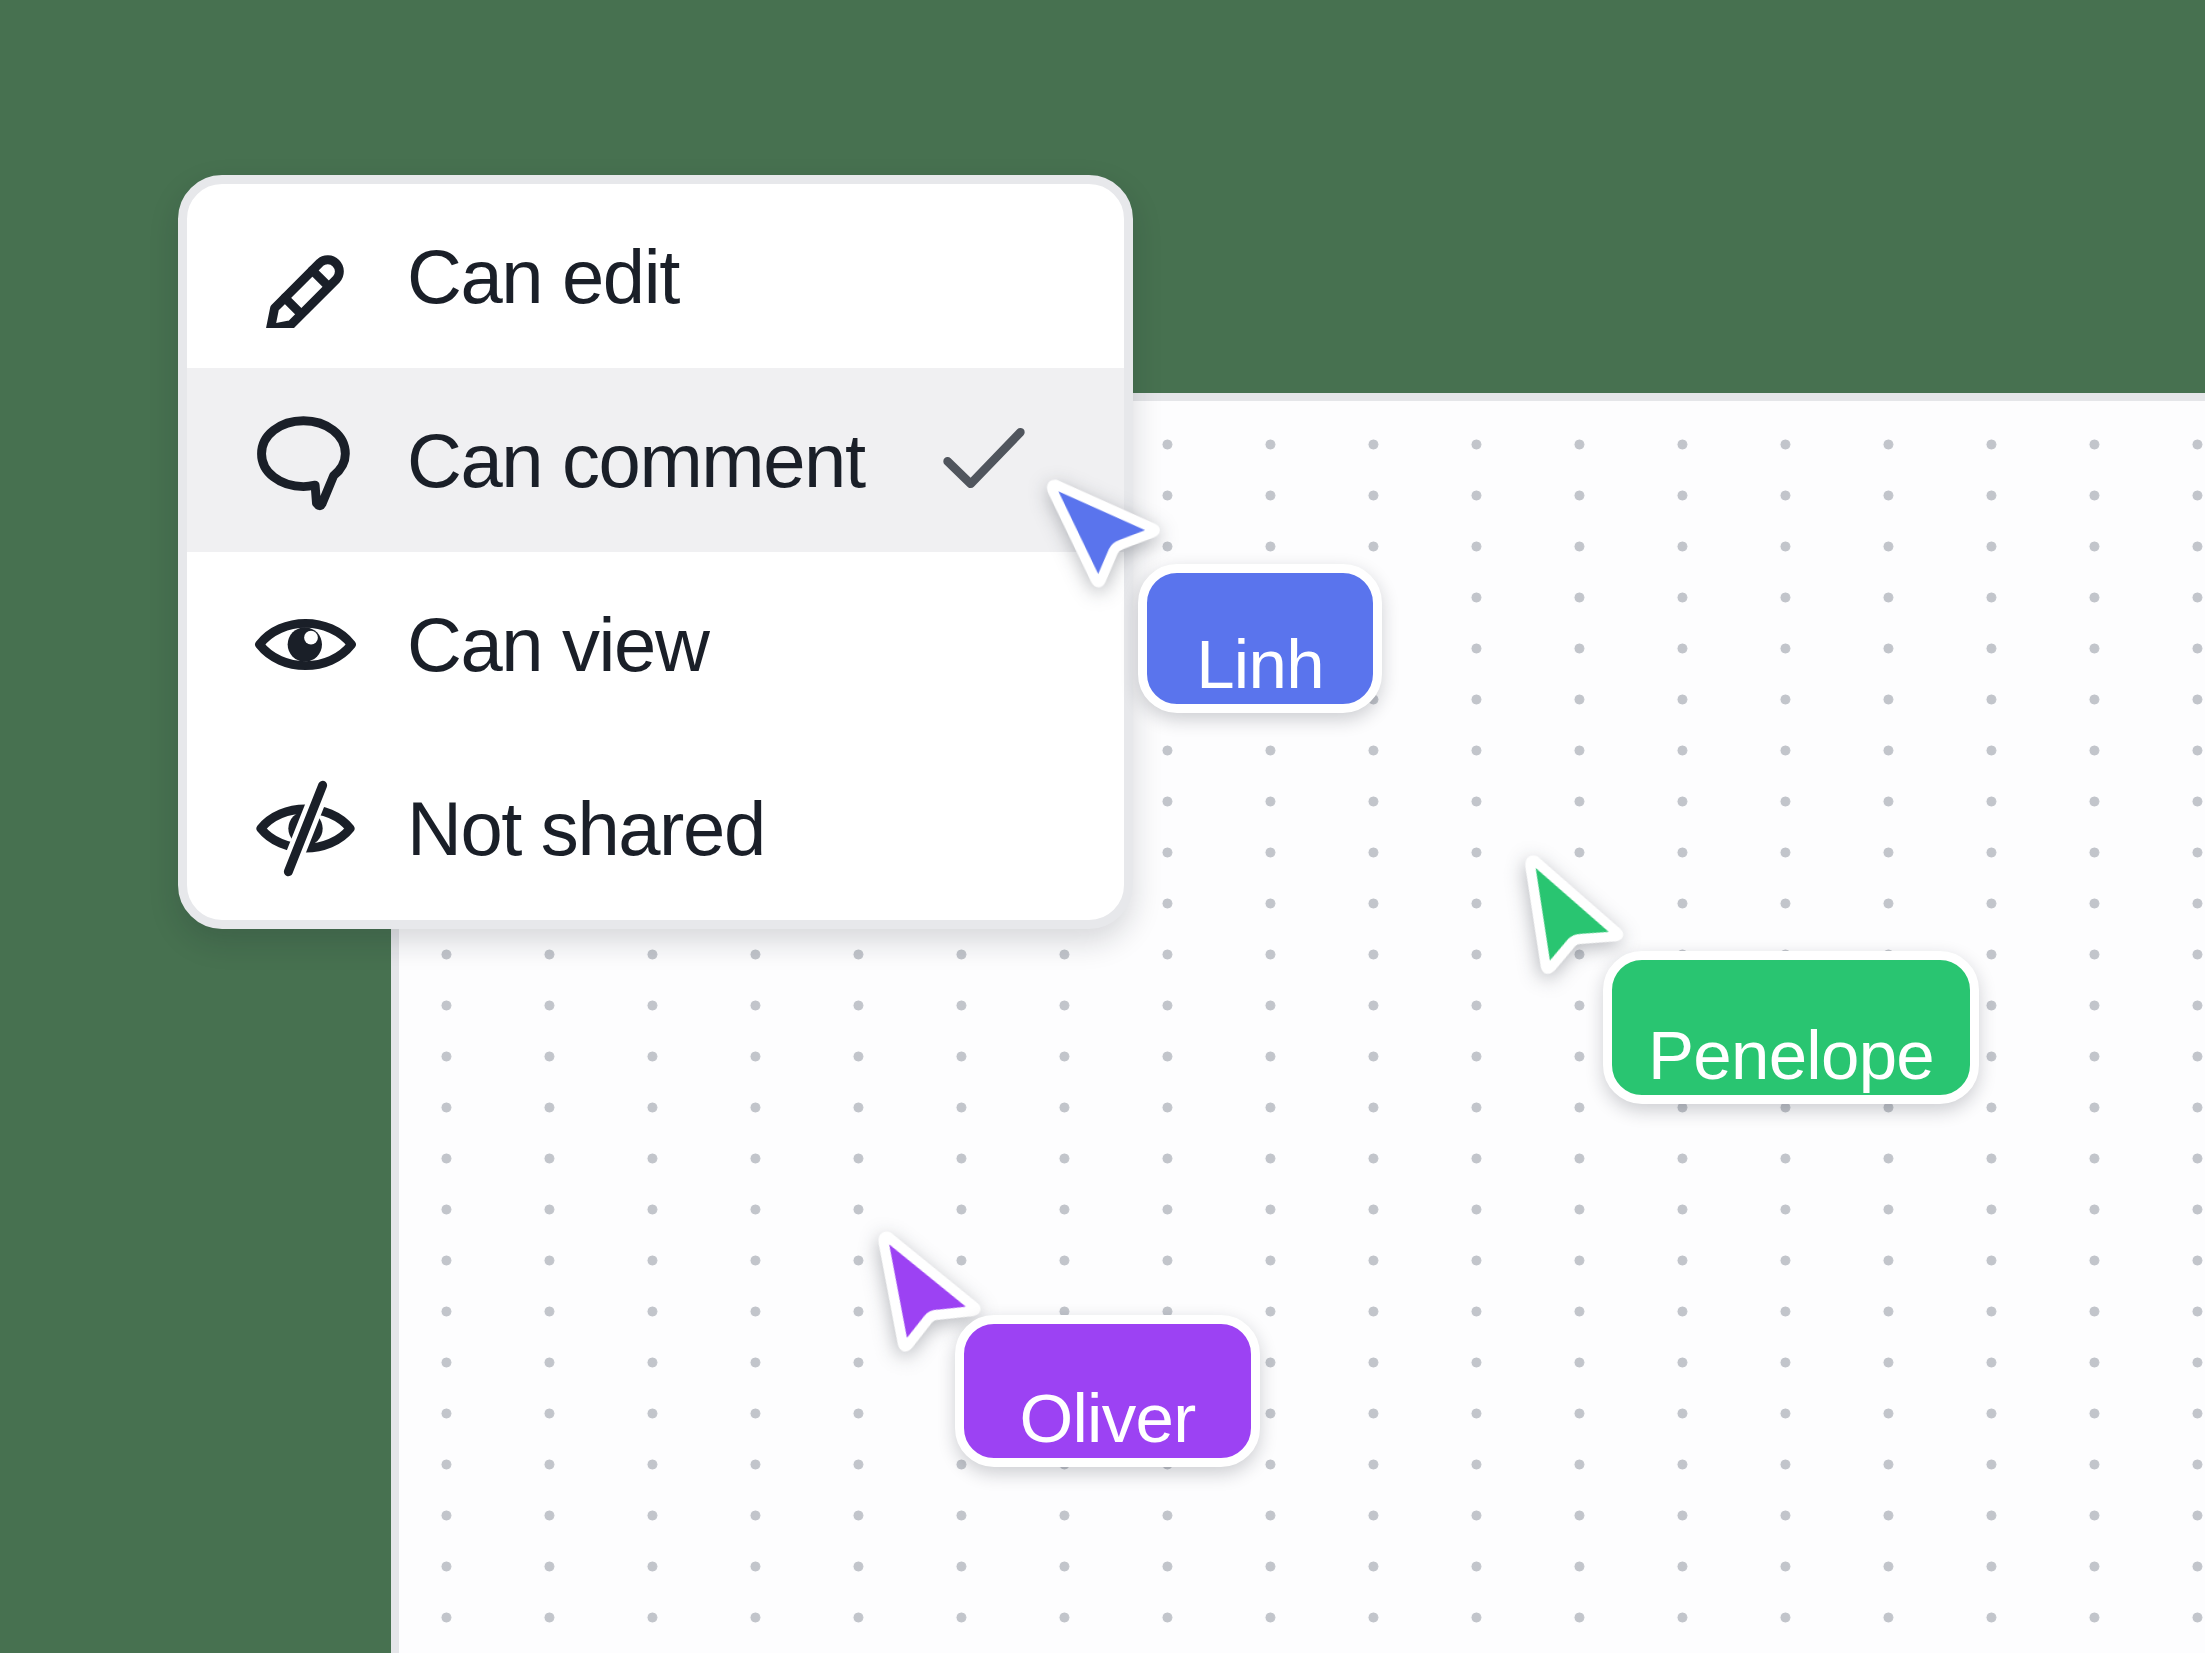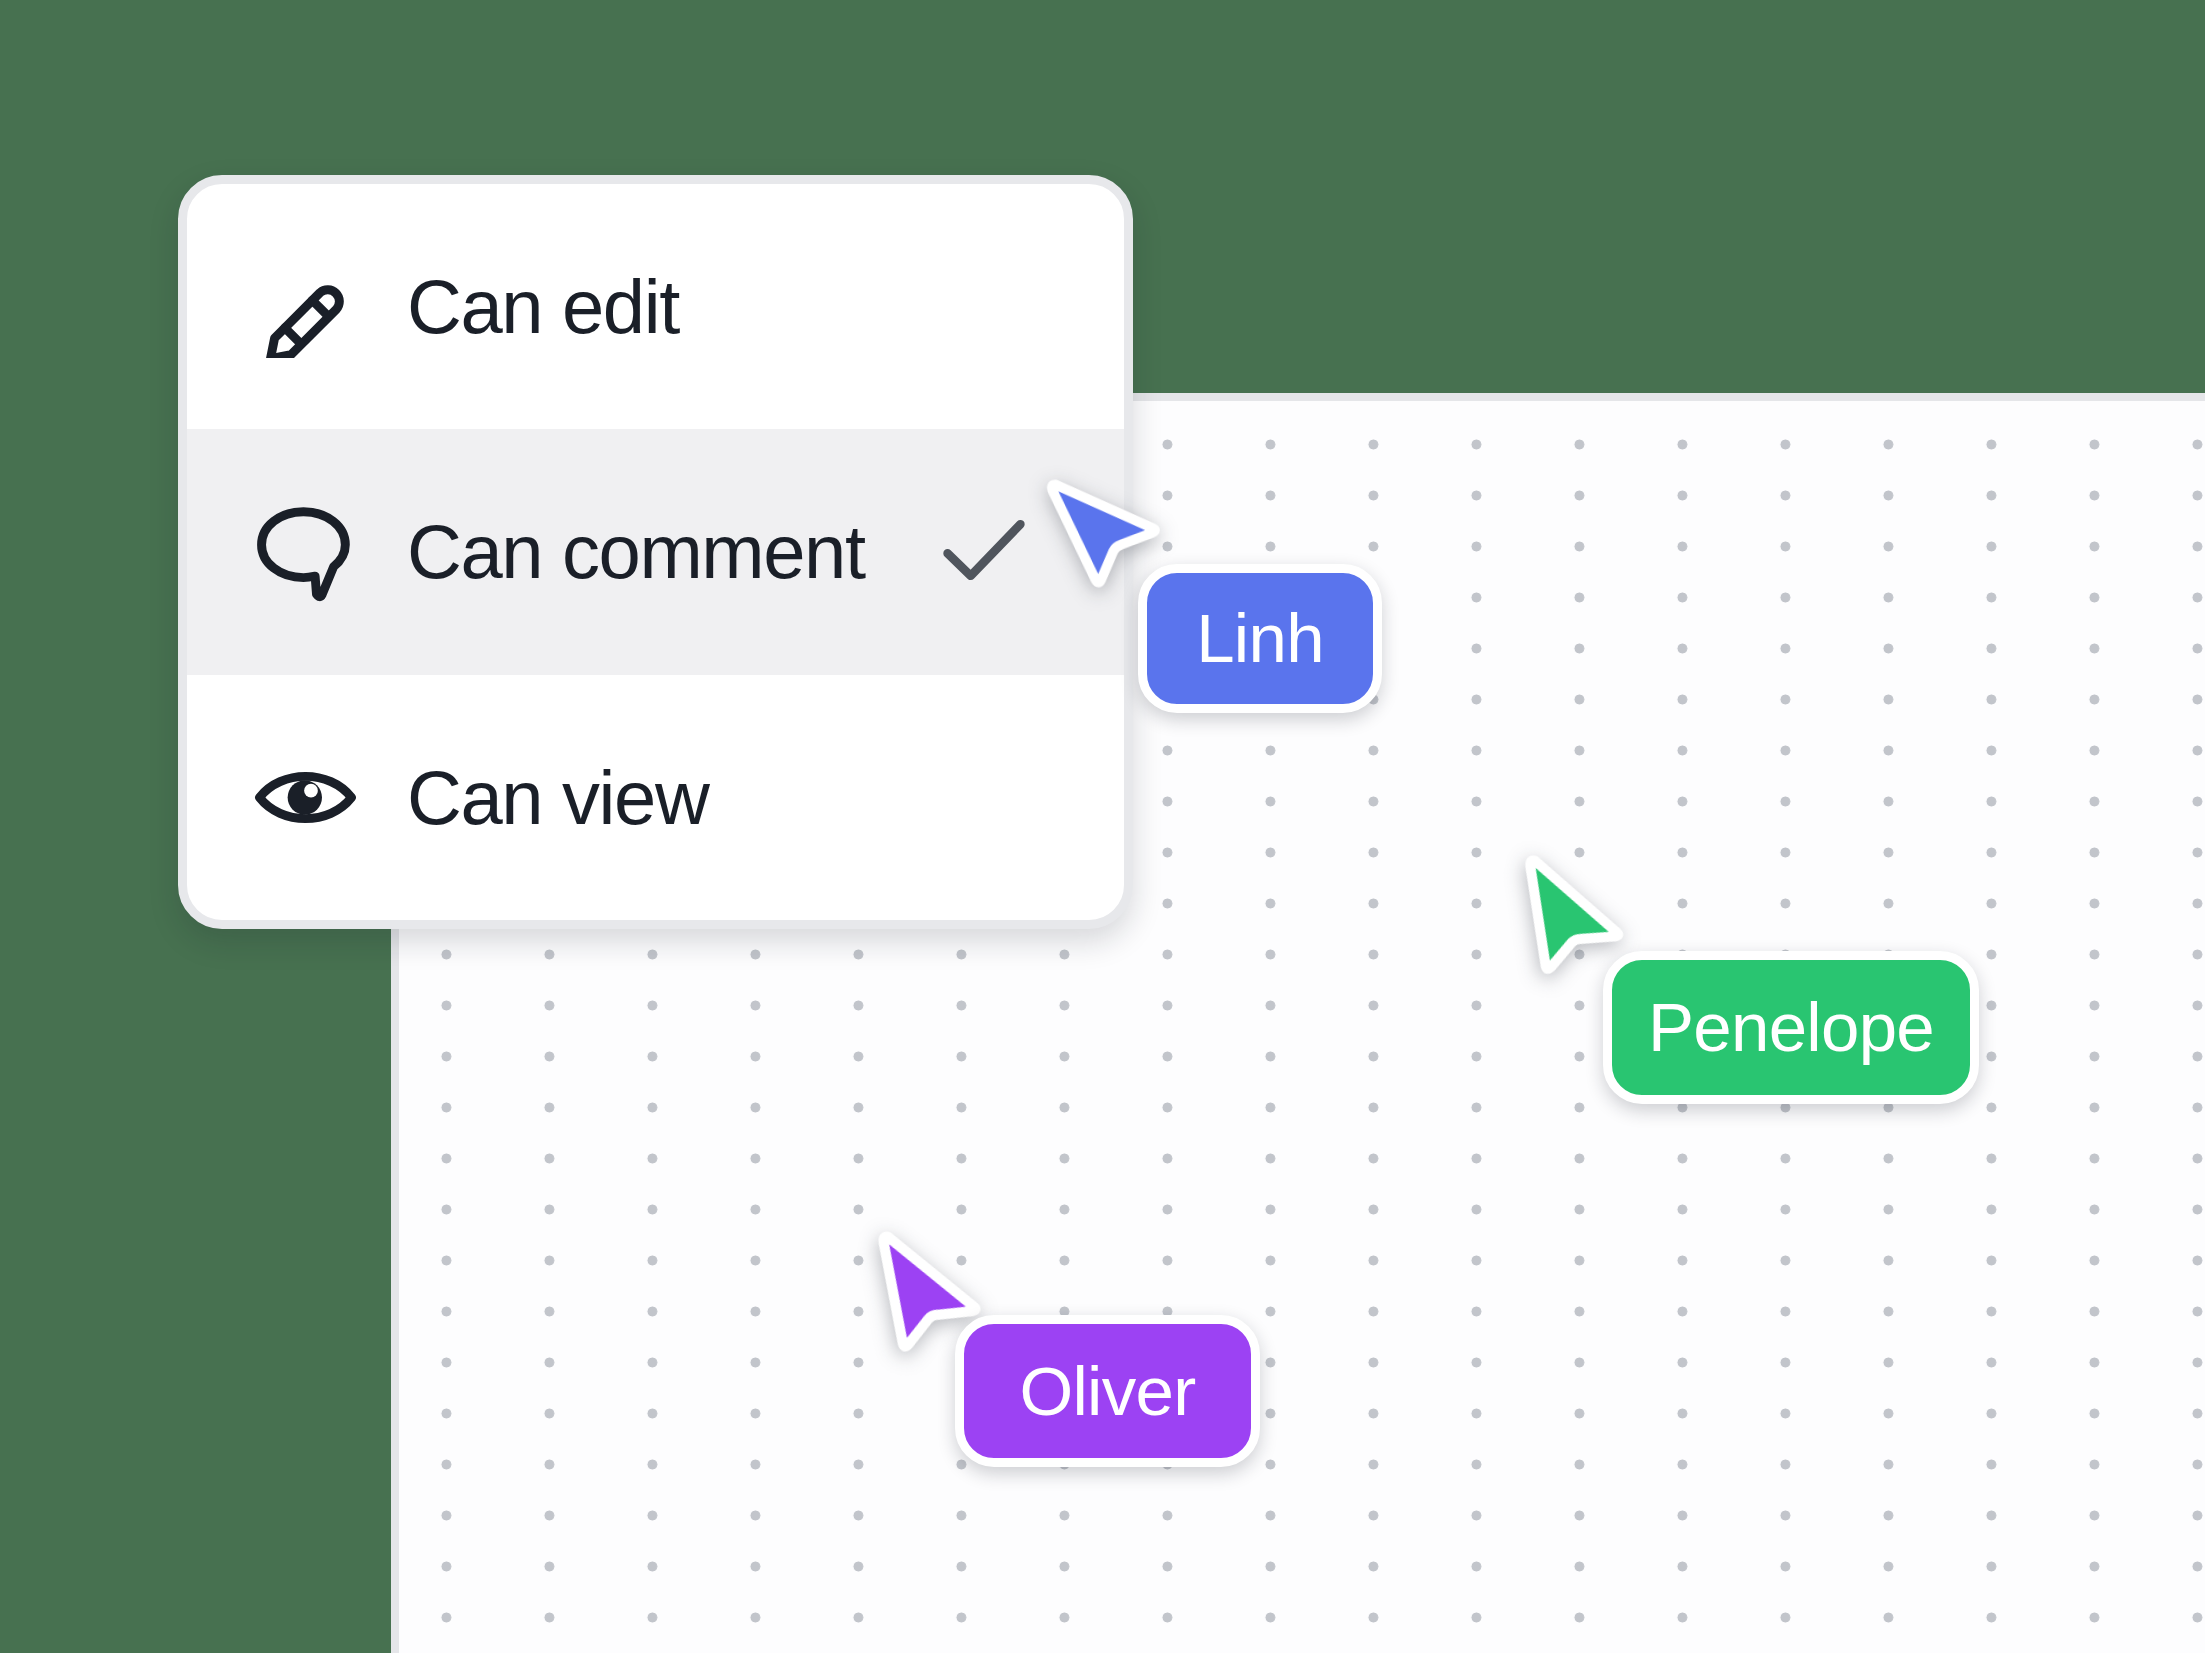--- a/index.html
+++ b/index.html
@@ -75,21 +75,21 @@
     position: absolute;
     filter: drop-shadow(0 5.5px 9.6px rgba(20,25,40,0.30));
   }
   .cursor svg { display: block; }
   .name-tag {
     position: absolute;
     box-sizing: border-box;
     border: 9.6px solid #FFFFFF;
     border-radius: 39px;
     box-shadow: 0 6.9px 18px rgba(20,25,40,0.20);
-    display: flex; align-items: center; justify-content: center;
+    display: flex; align-items: flex-end; justify-content: center;
     color: #FFFFFF;
     font-size: 69px;
     font-weight: 500;
     letter-spacing: -0.7px;
     white-space: nowrap;
   }
   .tag-linh     { left: 1138px; top: 564px;  width: 244px; height: 149px; }
   .tag-penelope { left: 1603px; top: 951px; width: 376px; height: 153px; }
   .tag-oliver   { left: 955px; top: 1315px; width: 305px; height: 152px; }
   .cur-linh     { left: 1050px; top: 474px;  transform: rotate(-4deg); }
@@ -135,20 +135,31 @@
     <span class="icon">
       <svg width="103" height="103" viewBox="0 0 150 150">
         <path class="mono-icon" d="M8 75 C40 34 110 34 142 75 C110 116 40 116 8 75 Z"></path>
         <circle cx="74" cy="75" r="25" fill="#1A1F28" stroke="none"></circle>
         <circle cx="83" cy="65" r="10" fill="#FFFFFF" stroke="none"></circle>
       </svg>
     </span>
     <span class="label">Can view</span>
   </div>
 
+  <div class="menu-item">
+    <span class="icon">
+      <svg width="103" height="103" viewBox="0 0 150 150">
+        <path class="mono-icon" d="M10 75 C40 37 110 37 140 75 C110 113 40 113 10 75 Z"></path>
+        <circle cx="75" cy="75" r="25" fill="#1A1F28" stroke="none"></circle>
+        <path d="M50 138 L100 12" stroke="#FFFFFF" stroke-width="27" stroke-linecap="round" fill="none"></path>
+        <path d="M50 138 L100 12" stroke="#1A1F28" stroke-width="13" stroke-linecap="round" fill="none"></path>
+      </svg>
+    </span>
+    <span class="label">Not shared</span>
+  </div>
 
 </div>
 
 <div class="cursor cur-linh">
   <svg width="112" height="116" viewBox="0 0 170 170">
     <path d="M14 8 L156 84 Q163 88 155 91 L106 106 Q98 108 94 115 L73 156 Q68 165 64 156 L9 18 Q5 7 14 8 Z" stroke="#FFFFFF" stroke-width="15" stroke-linejoin="round" style="fill: rgb(90, 116, 237);"></path>
   </svg>
 </div>
 <div class="name-tag tag-linh" style="background: rgb(90, 116, 237);">
   <span>Linh</span>

